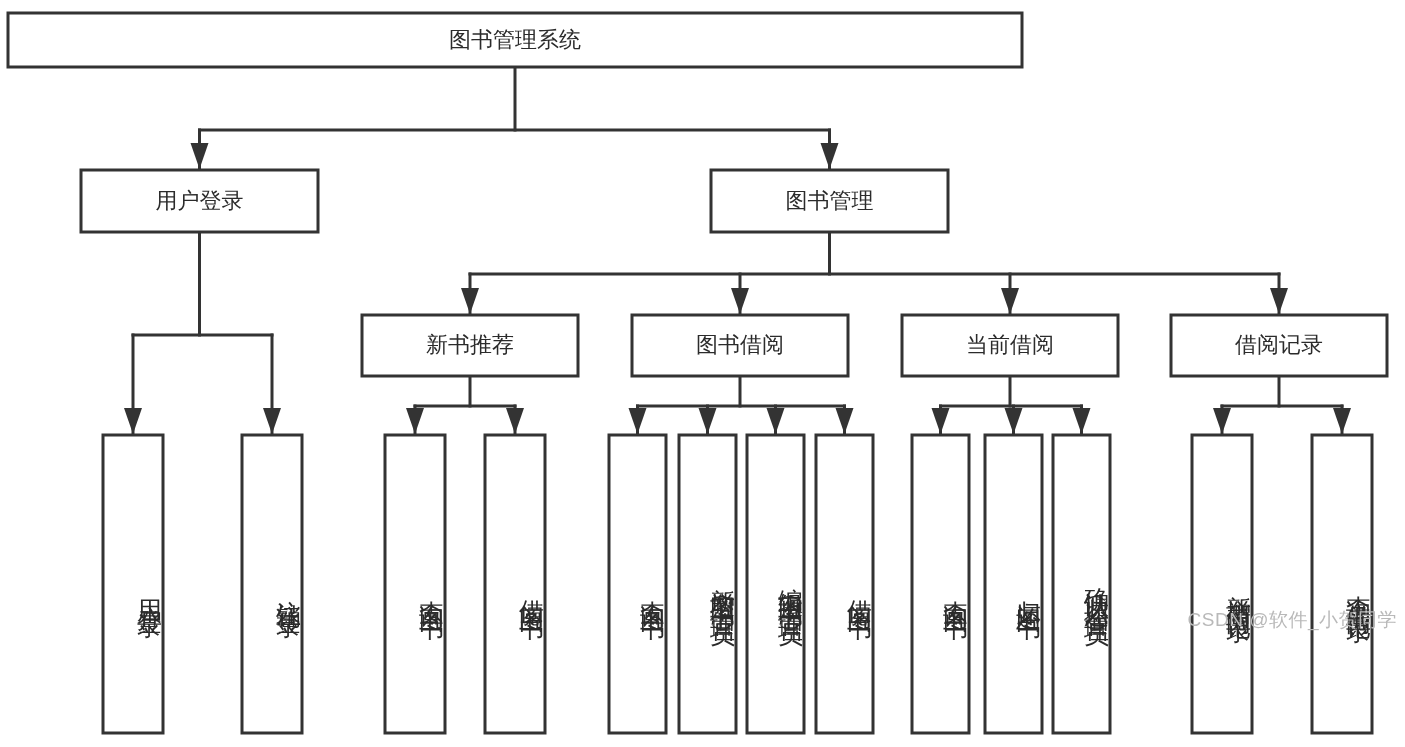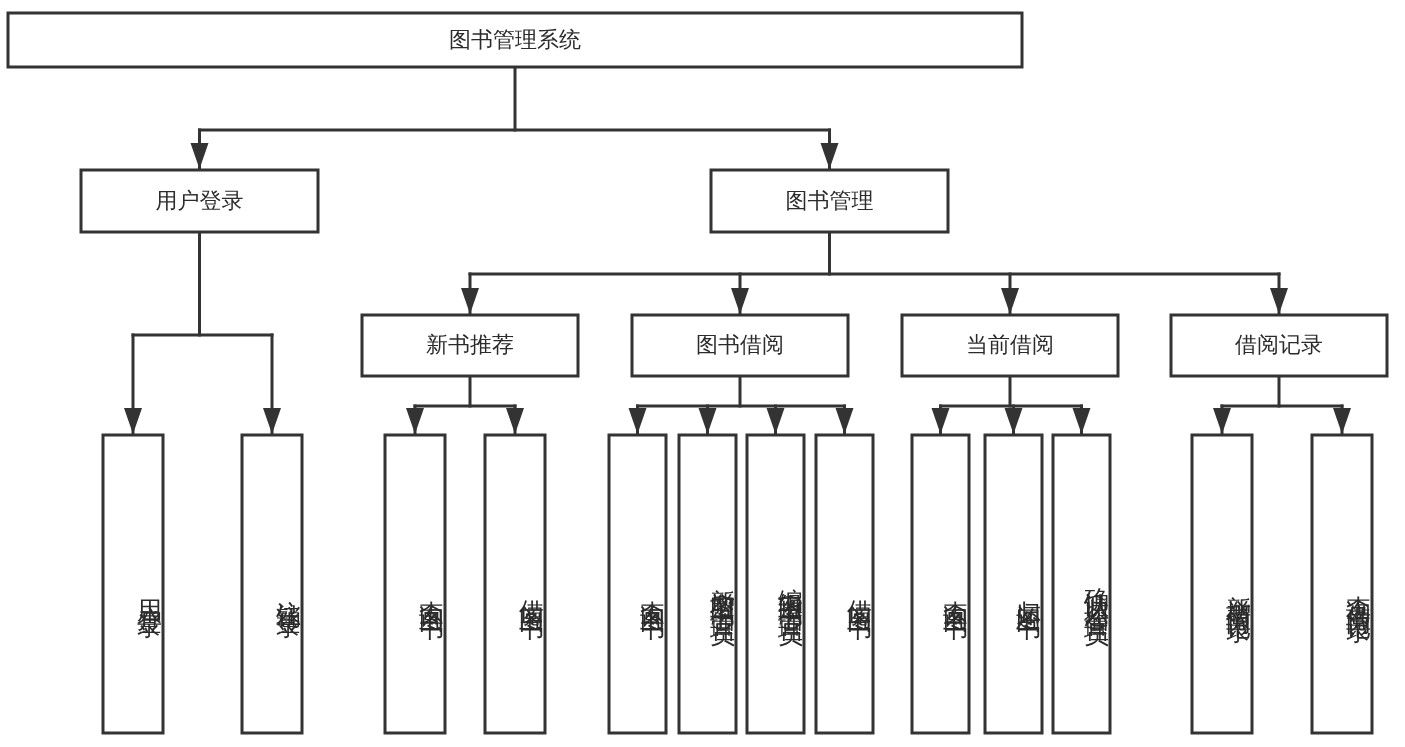--- a/index.html
+++ b/index.html
@@ -177,13 +177,14 @@
       <div class="leaf-label-v" style="left: 679px; top: 453px; width: 57px; height: 274px;">新增图书（管理员）</div>
       <div class="leaf-label-v" style="left: 747px; top: 453px; width: 57px; height: 274px;">编辑图书（管理员）</div>
       <div class="leaf-label-v" style="left: 816px; top: 453px; width: 57px; height: 274px;">借阅图书</div>
       <div class="leaf-label-v" style="left: 912px; top: 453px; width: 57px; height: 274px;">查询图书</div>
       <div class="leaf-label-v" style="left: 985px; top: 453px; width: 57px; height: 274px;">归还图书</div>
       <div class="leaf-label-v" style="left: 1053px; top: 453px; width: 57px; height: 274px;">确认归还（管理员）</div>
       <div class="leaf-label-v" style="left: 1192px; top: 453px; width: 60px; height: 274px;">新增借阅记录</div>
       <div class="leaf-label-v" style="left: 1312px; top: 453px; width: 60px; height: 274px;">查询借阅记录</div>
     </div>
 
+  <div class="watermark">CSDN @软件_小贺同学</div>
 </div>
 
 </body></html>

